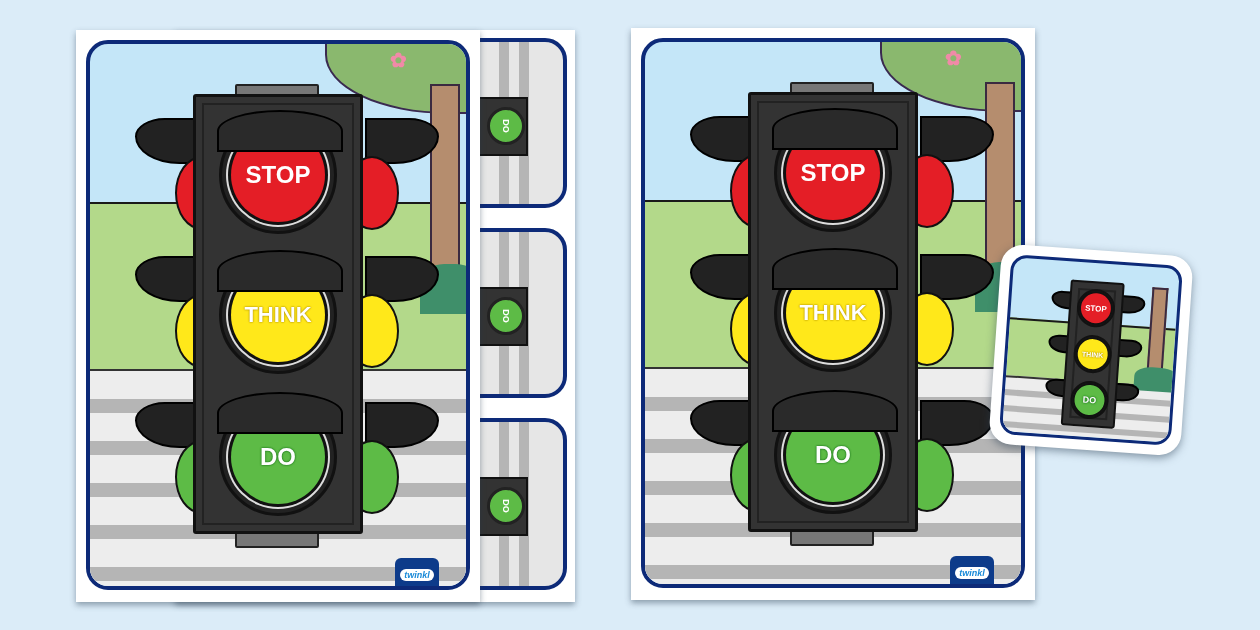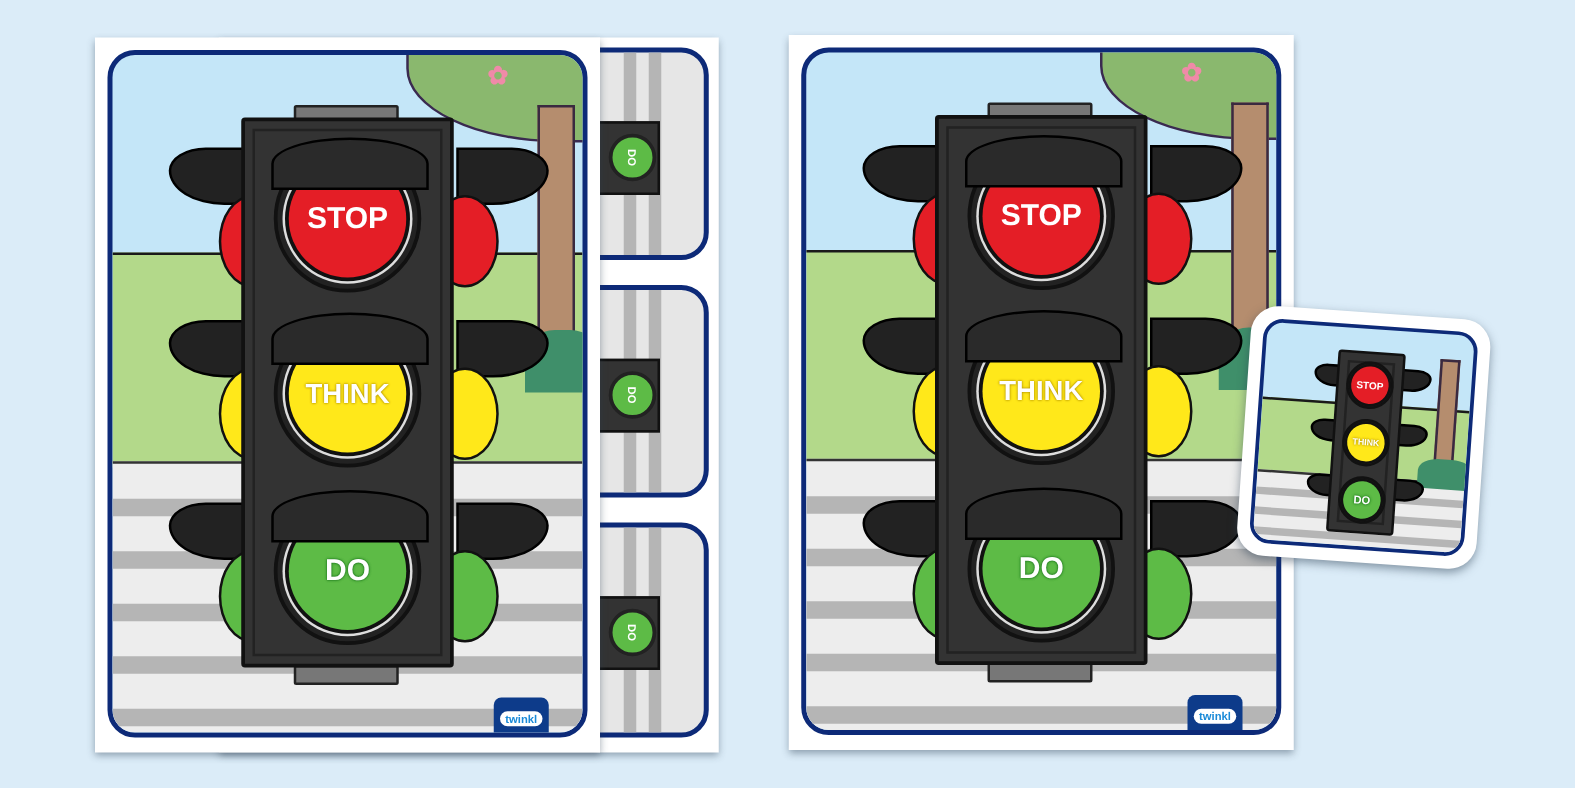--- a/index.html
+++ b/index.html
@@ -7,21 +7,21 @@
   .sheet { position:absolute; background:#fff; box-shadow:0 3px 6px rgba(40,60,80,0.45); }
   .frame { position:absolute; border:4px solid #0d2a78; border-radius:22px; overflow:hidden; background:#c4e6f8; box-sizing:border-box; }
   .grass { position:absolute; left:0; right:0; background:#b3d98a; border-top:2px solid #1a1a1a; }
   .road { position:absolute; left:0; right:0; bottom:0; background:#ededed; border-top:2px solid #333; }
   .stripe { position:absolute; left:0; right:0; height:14px; background:#b5b5b5; }
   .tree-trunk { position:absolute; background:#b58d6e; border:2px solid #3a2a40; border-bottom:none; }
   .tree-leaf { position:absolute; background:#8ab86e; border:2px solid #3a2a50; border-radius:0 0 0 80%; }
   .bush { position:absolute; background:#3f8f6a; border-radius:40% 40% 0 0; }
   .flower { position:absolute; color:#f08aa8; font-weight:bold; }
   .logo { position:absolute; background:#0d3b8a; border-radius:6px 6px 0 0; display:flex; align-items:center; justify-content:center; }
-  .logo span { background:#fff; color:#1a8ad8; border-radius:10px; font-weight:bold; padding:1px 4px; }
+  .logo span { background:#fff; color:#1a8ad8; border-radius:10px; font-weight:bold; font-style:italic; padding:1px 4px; }
 
   .tl { position:absolute; }
   .tl .cap { position:absolute; background:#777; border:2px solid #222; border-radius:2px; }
   .tl .body { position:absolute; background:#333; border:3px solid #111; box-sizing:border-box; border-radius:3px; }
   .tl .body::after { content:""; position:absolute; inset:6px; border:2px solid #222; }
   .tl .wing { position:absolute; background:#222; border:2px solid #000; }
   .tl .side { position:absolute; border:2px solid #111; border-radius:50%; }
   .tl .lamp { position:absolute; border-radius:50%; background:#222; border:3px solid #111; box-sizing:border-box; display:flex; align-items:center; justify-content:center; z-index:2; }
   .tl .lamp .inner { border-radius:50%; display:flex; align-items:center; justify-content:center; box-shadow:0 0 0 3px #111, 0 0 0 5px #ddd; font-weight:bold; color:#fff; }
   .tl .visor { position:absolute; background:#2a2a2a; border:2px solid #000; border-radius:50% 50% 0 0; z-index:3; }

